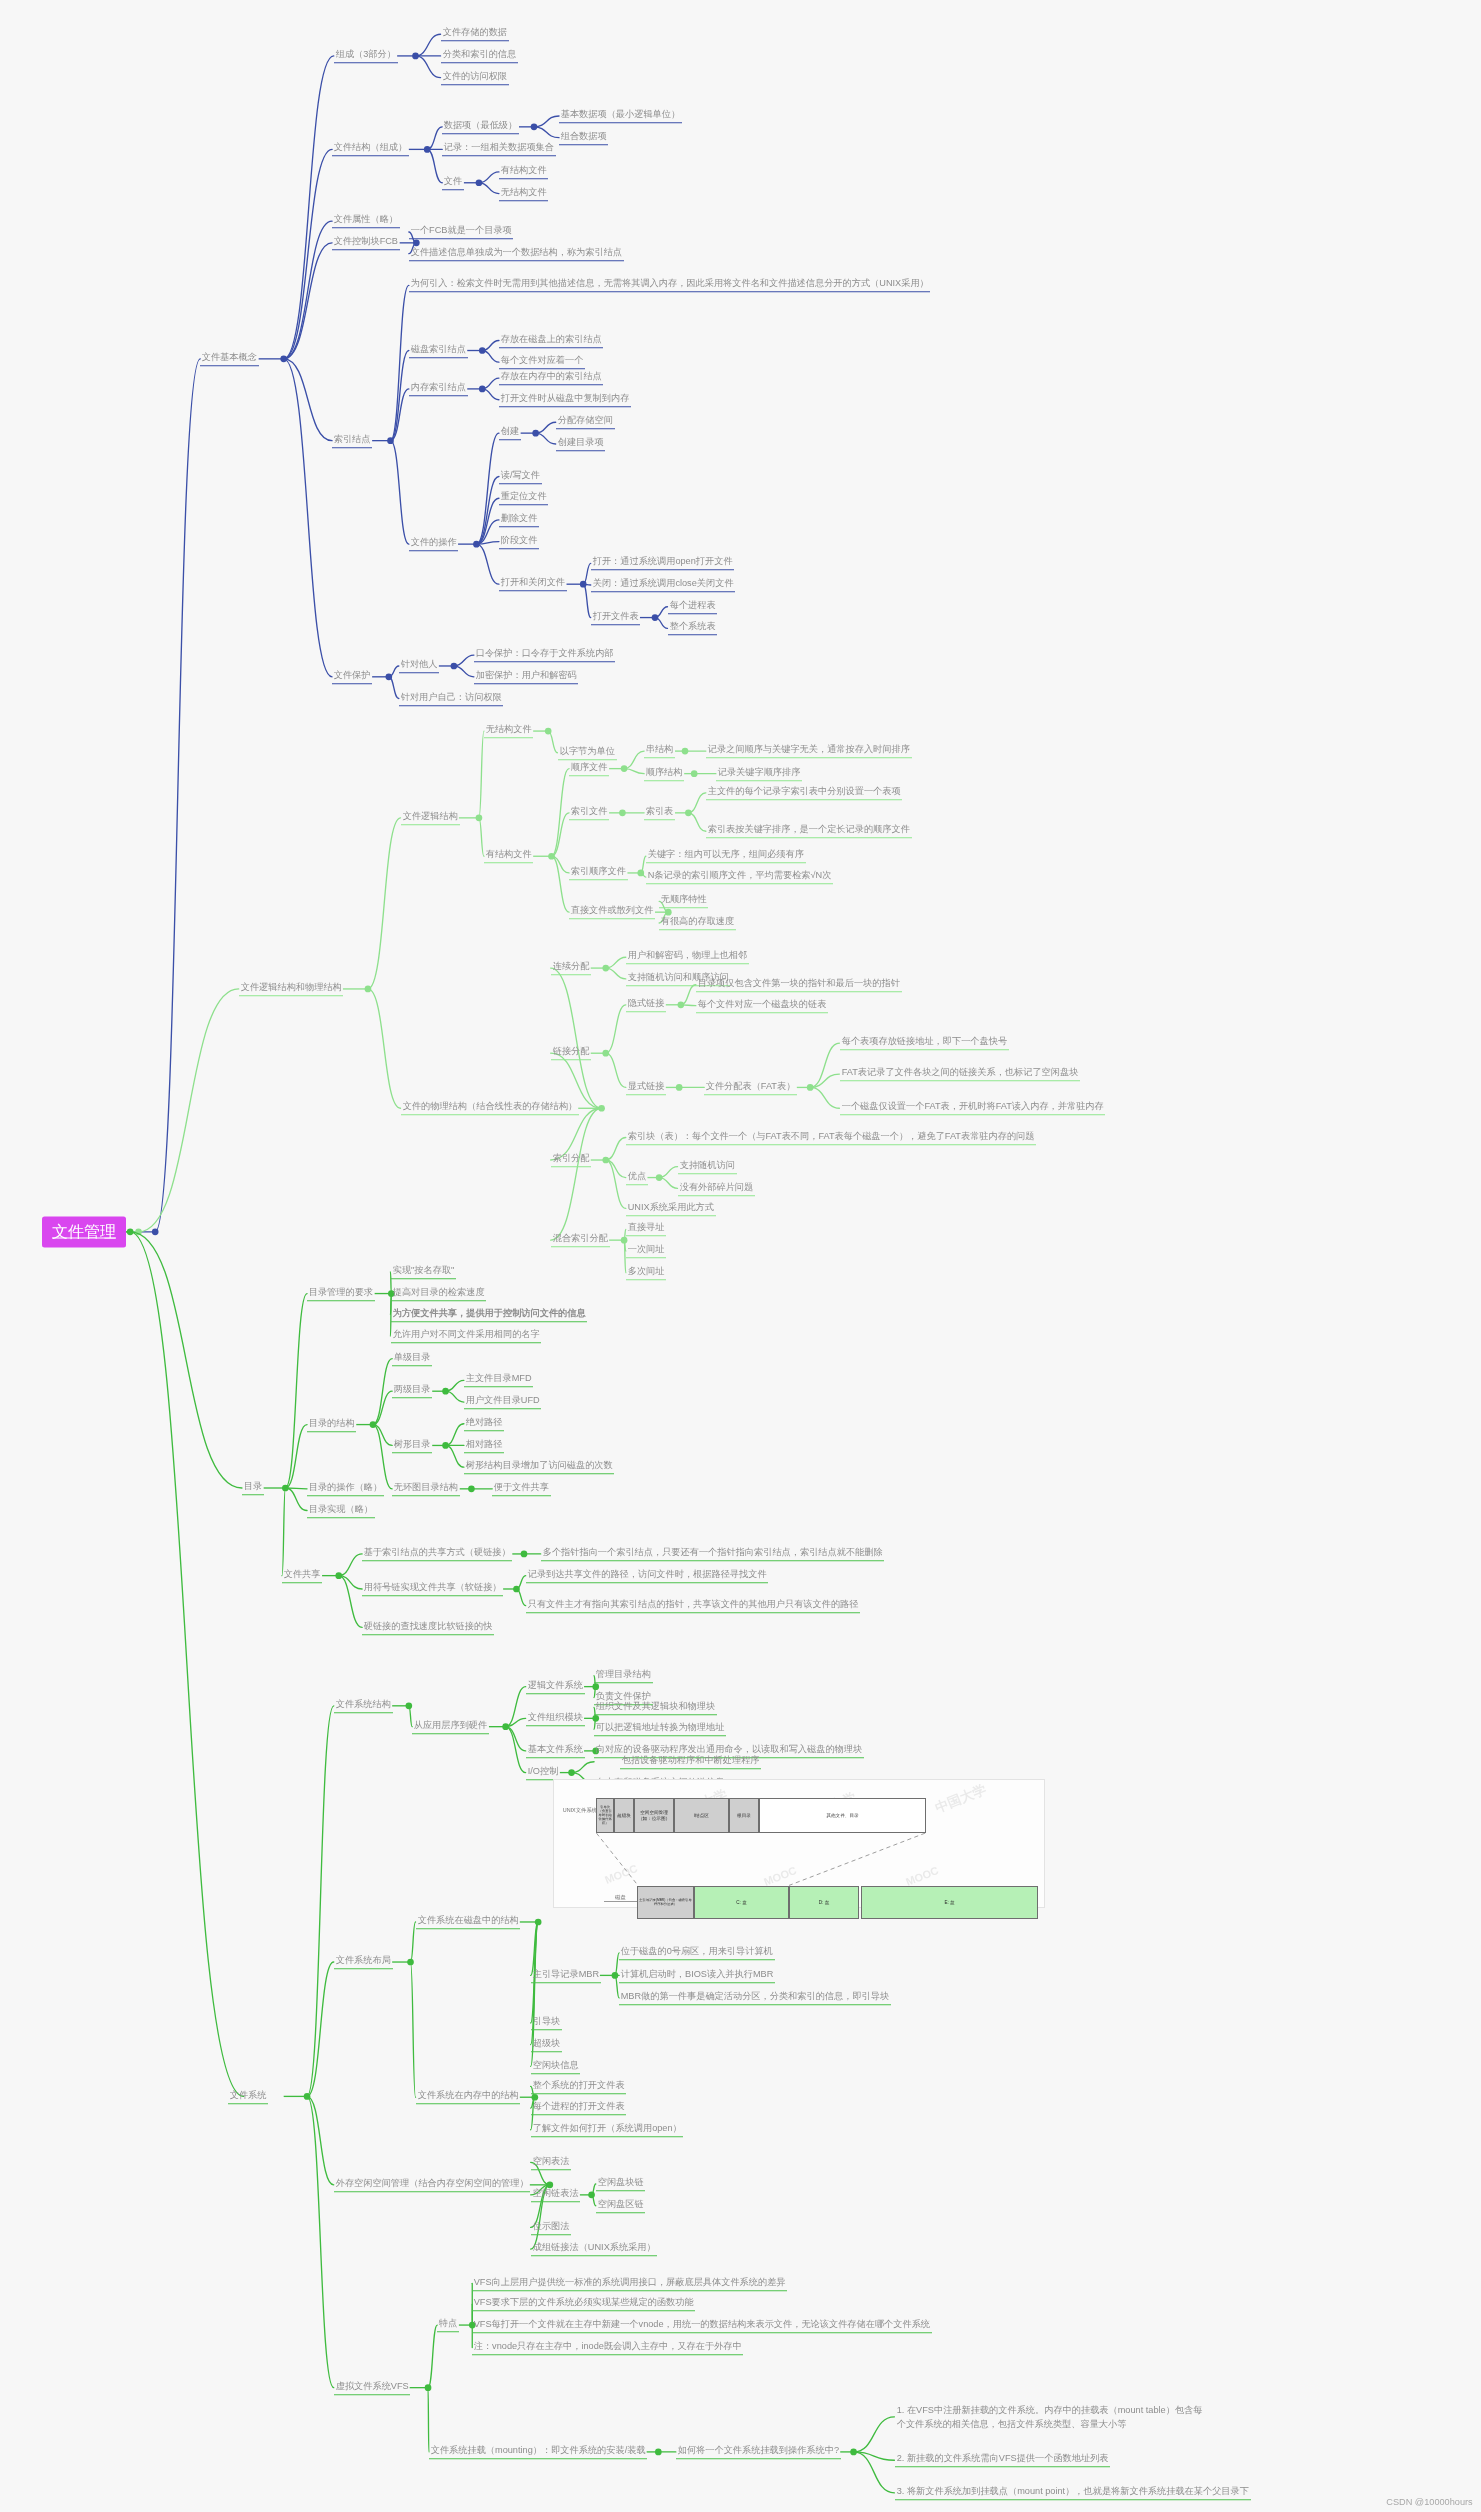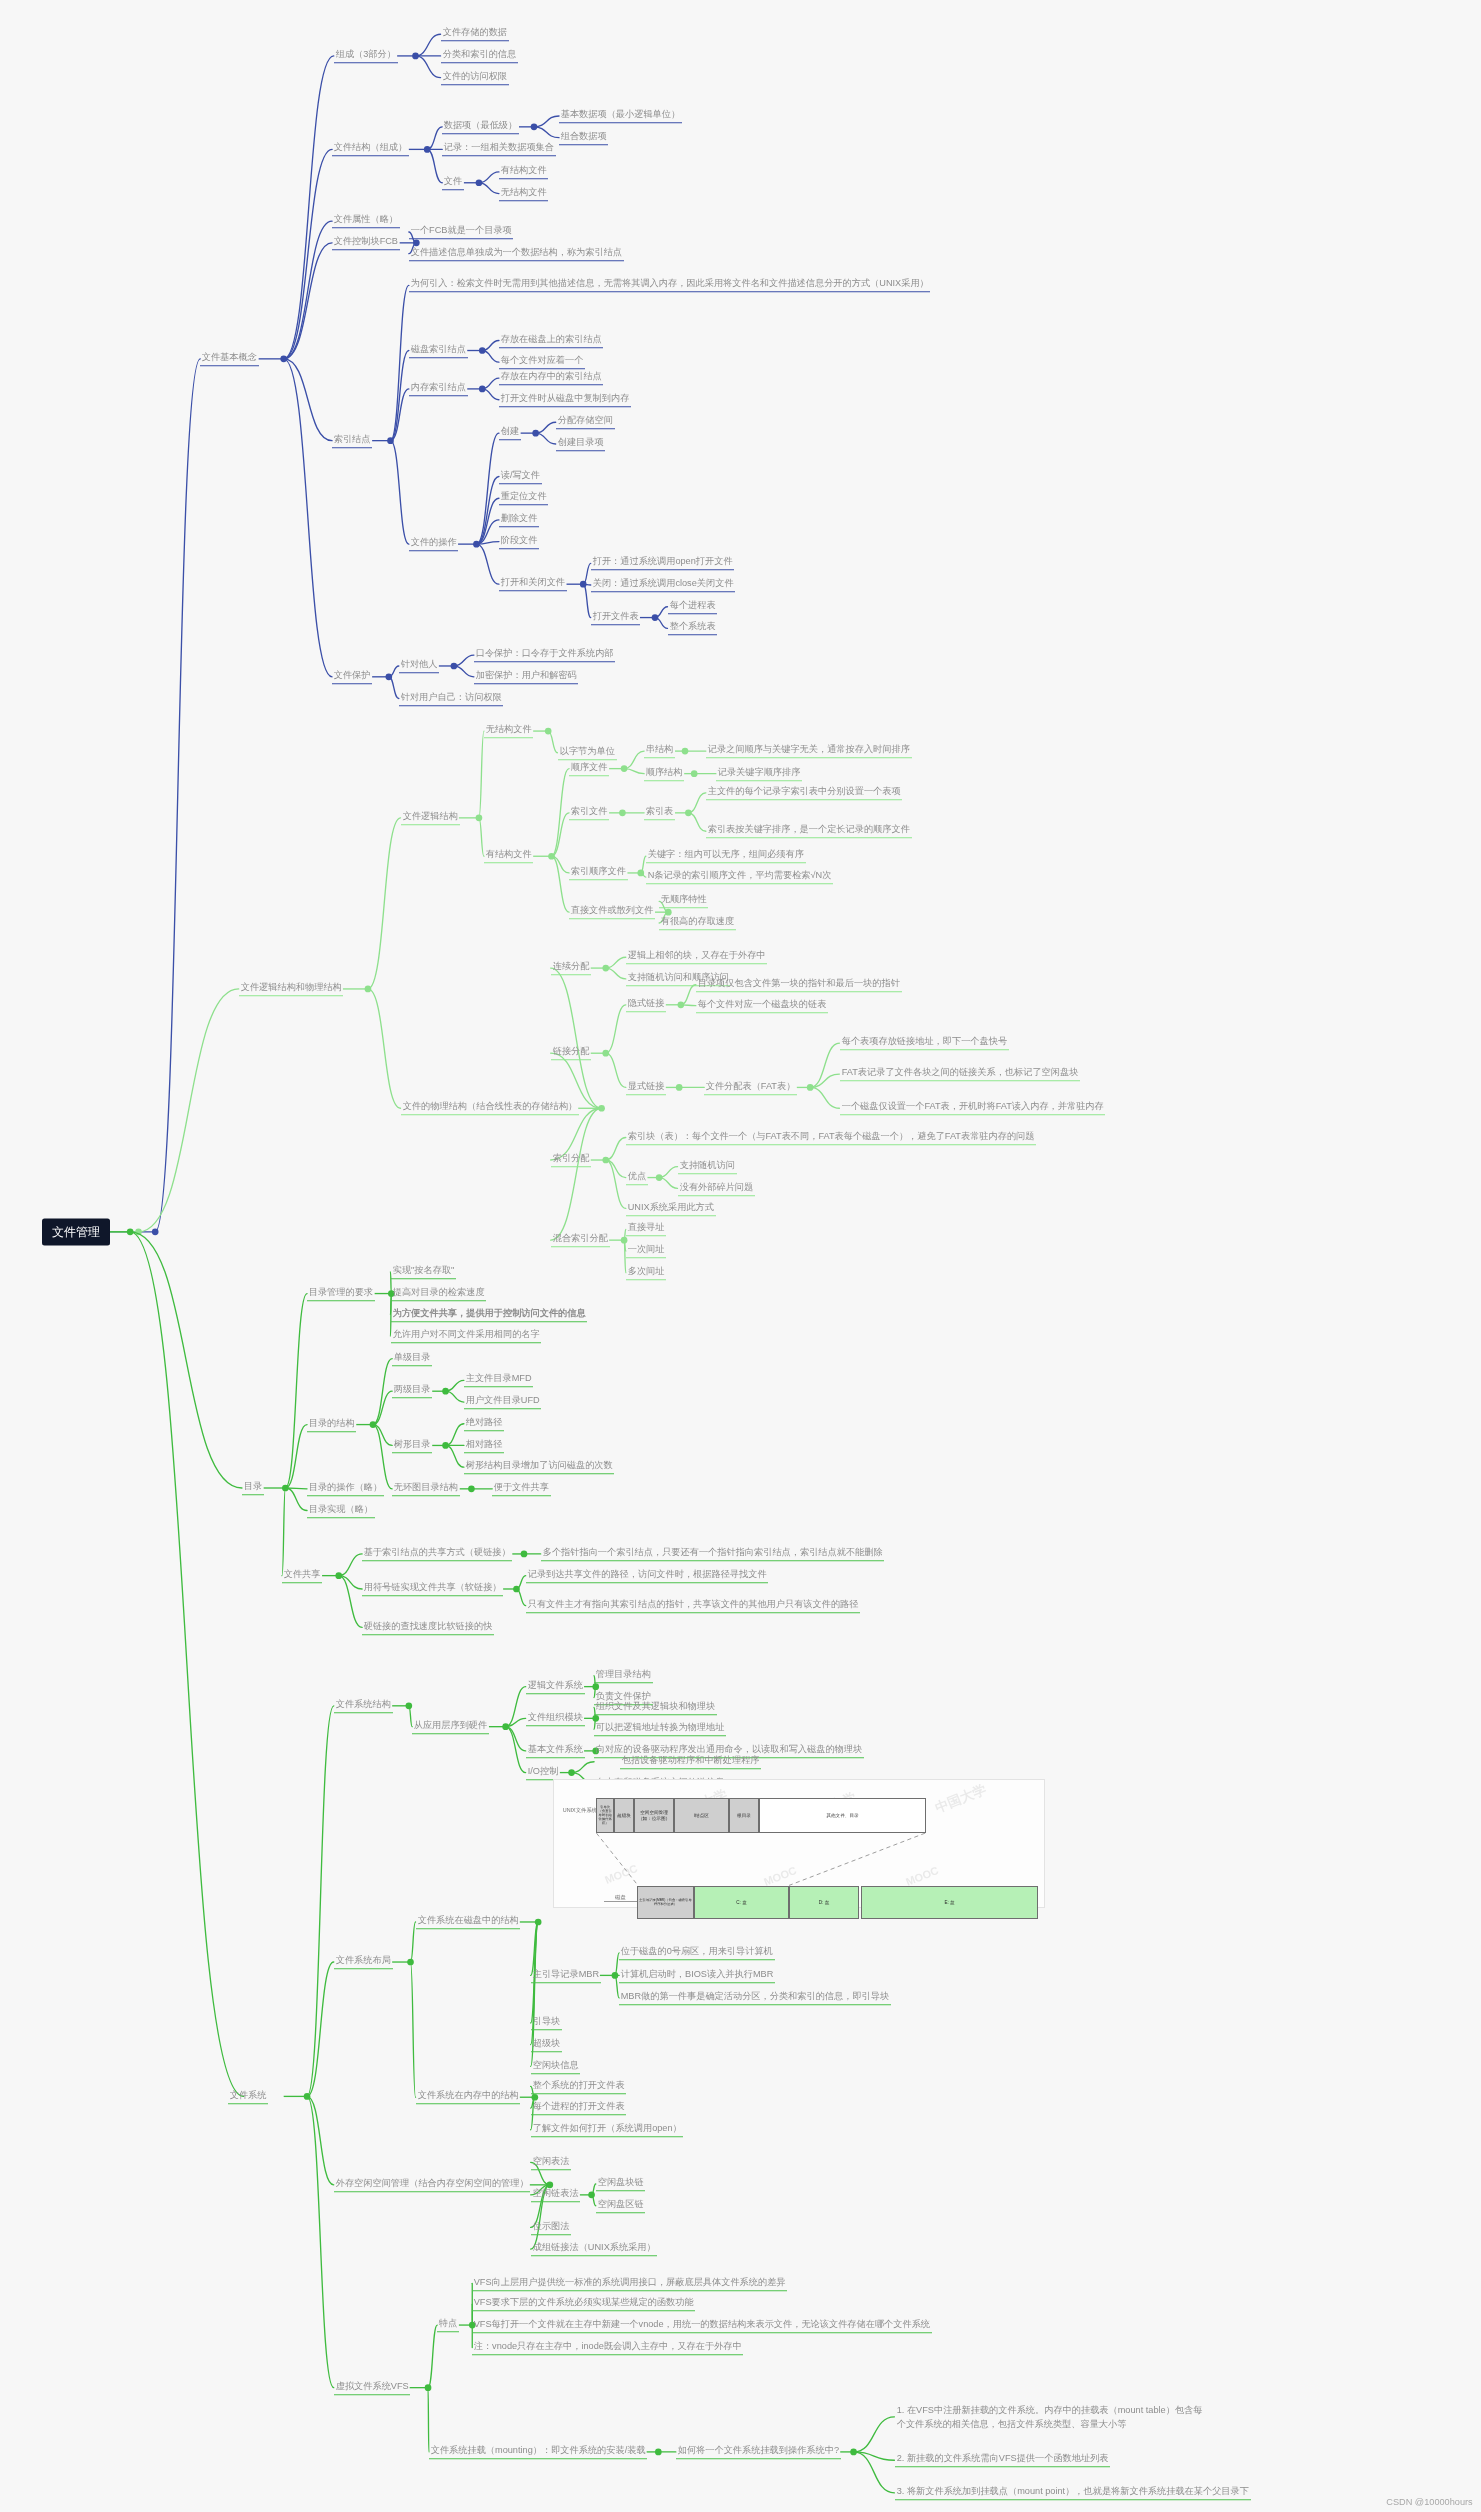--- a/index.html
+++ b/index.html
@@ -20,28 +20,29 @@
     padding:0 1.7px 0.8px 1.7px;
     transform:translateY(-50%);
   }
   .node.blue  { border-bottom:1.3px solid #3b4fa8; }
   .node.green { border-bottom:1.3px solid #4ec24e; }
   .node.lgreen{ border-bottom:1.3px solid #90e88f; }
   .node.nob { border-bottom:none; }
 
   .root {
     position:absolute;
-    background:#0f172a;
+    background:#d946ef;
     color:#ffffff;
-    font-size:12px;
+    font-size:16px;
     padding:5px 10px;
     border-radius:2.5px;
     transform:translateY(-50%);
     border:none;
     font-weight:normal;
+    text-decoration:underline;
   }
 
   
   .diagram {
     position:absolute;
     background:#fdfdfd;
     border:0.8px solid #e3e3e3;
     transform:none;
   }
   .diag-inner { position:relative; width:100%; height:100%; }
@@ -428,21 +429,21 @@
   <div class="node lgreen" style="left:569px; top:873px;">索引顺序文件</div>
   <div class="node lgreen" style="left:646px; top:856px;">关键字：组内可以无序，组间必须有序</div>
   <div class="node lgreen" style="left:646px; top:877px;">N条记录的索引顺序文件，平均需要检索√N次</div>
 
   <div class="node lgreen" style="left:569px; top:912px;">直接文件或散列文件</div>
   <div class="node lgreen" style="left:659px; top:901px;">无顺序特性</div>
   <div class="node lgreen" style="left:659px; top:923px;">有很高的存取速度</div>
 
   <div class="node lgreen" style="left:401px; top:1108px;">文件的物理结构（结合线性表的存储结构）</div>
   <div class="node lgreen" style="left:551px; top:968px;">连续分配</div>
-  <div class="node lgreen" style="left:626px; top:957px;">逻辑上相邻的块，又存在于外存中</div>
+  <div class="node lgreen" style="left:626px; top:957px;">用户和解密码，物理上也相邻</div>
   <div class="node lgreen" style="left:626px; top:979px;">支持随机访问和顺序访问</div>
 
   <div class="node lgreen" style="left:551px; top:1053px;">链接分配</div>
   <div class="node lgreen" style="left:626px; top:1005px;">隐式链接</div>
   <div class="node lgreen" style="left:696px; top:985px;">目录项仅包含文件第一块的指针和最后一块的指针</div>
   <div class="node lgreen" style="left:696px; top:1006px;">每个文件对应一个磁盘块的链表</div>
 
   <div class="node lgreen" style="left:626px; top:1088px;">显式链接</div>
   <div class="node lgreen" style="left:704px; top:1088px;">文件分配表（FAT表）</div>
   <div class="node lgreen" style="left:840px; top:1043px;">每个表项存放链接地址，即下一个盘快号</div>

